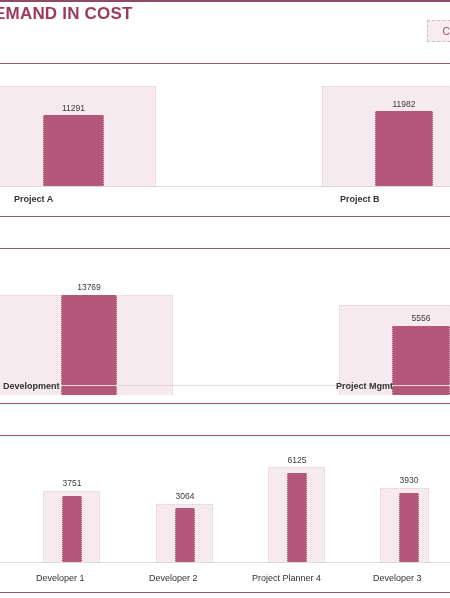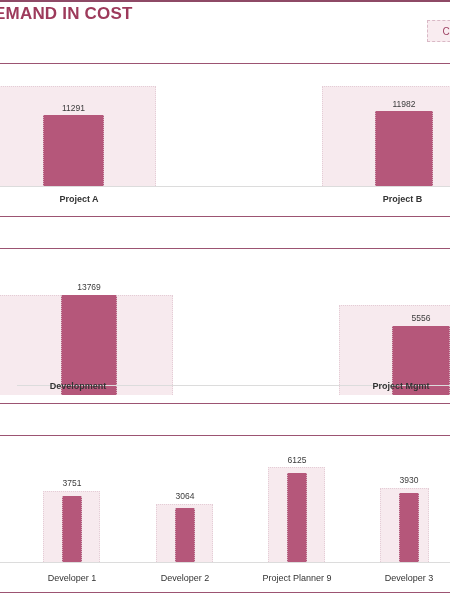--- a/index.html
+++ b/index.html
@@ -64,21 +64,21 @@
     border-left: 1px dotted #d6b3c1;
   }
   .val {
     position: absolute;
     font-size: 8.5px; color: #3b3b3b;
     text-align: center; white-space: nowrap;
   }
   .cat-label {
     position: absolute;
     font-size: 9px; color: #333;
-    text-align: center; white-space: nowrap;
+    white-space: nowrap;
     font-weight: bold;
   }
   .cat-label.thin { font-weight: normal; }
 </style>
 </head>
 <body>
 
 <div id="app">
 
   <div class="top-rule"></div>
@@ -163,19 +163,19 @@
         <div class="band" style="height:74.2px;"></div>
         <div class="bar" style="left:19px; width:20px; height:69.5px;"></div>
         <div class="val" style="left:-6px; width:70px; bottom:77px;">3930</div>
       </div>
 
       <div class="baseline" style="top:95px;"></div>
     </div>
 
     <div class="cat-label thin" style="left:36px; width:72px; top:138px;">Developer 1</div>
     <div class="cat-label thin" style="left:149px; width:72px; top:138px;">Developer 2</div>
-    <div class="cat-label thin" style="left:252px; width:90px; top:138px;">Project Planner 9</div>
+    <div class="cat-label thin" style="left:252px; width:90px; top:138px;">Project Planner 4</div>
     <div class="cat-label thin" style="left:373px; width:72px; top:138px;">Developer 3</div>
 
     <div class="chart-rule-bottom" style="top:157px;"></div>
   </div>
 
 </div>
 
 </body></html>

